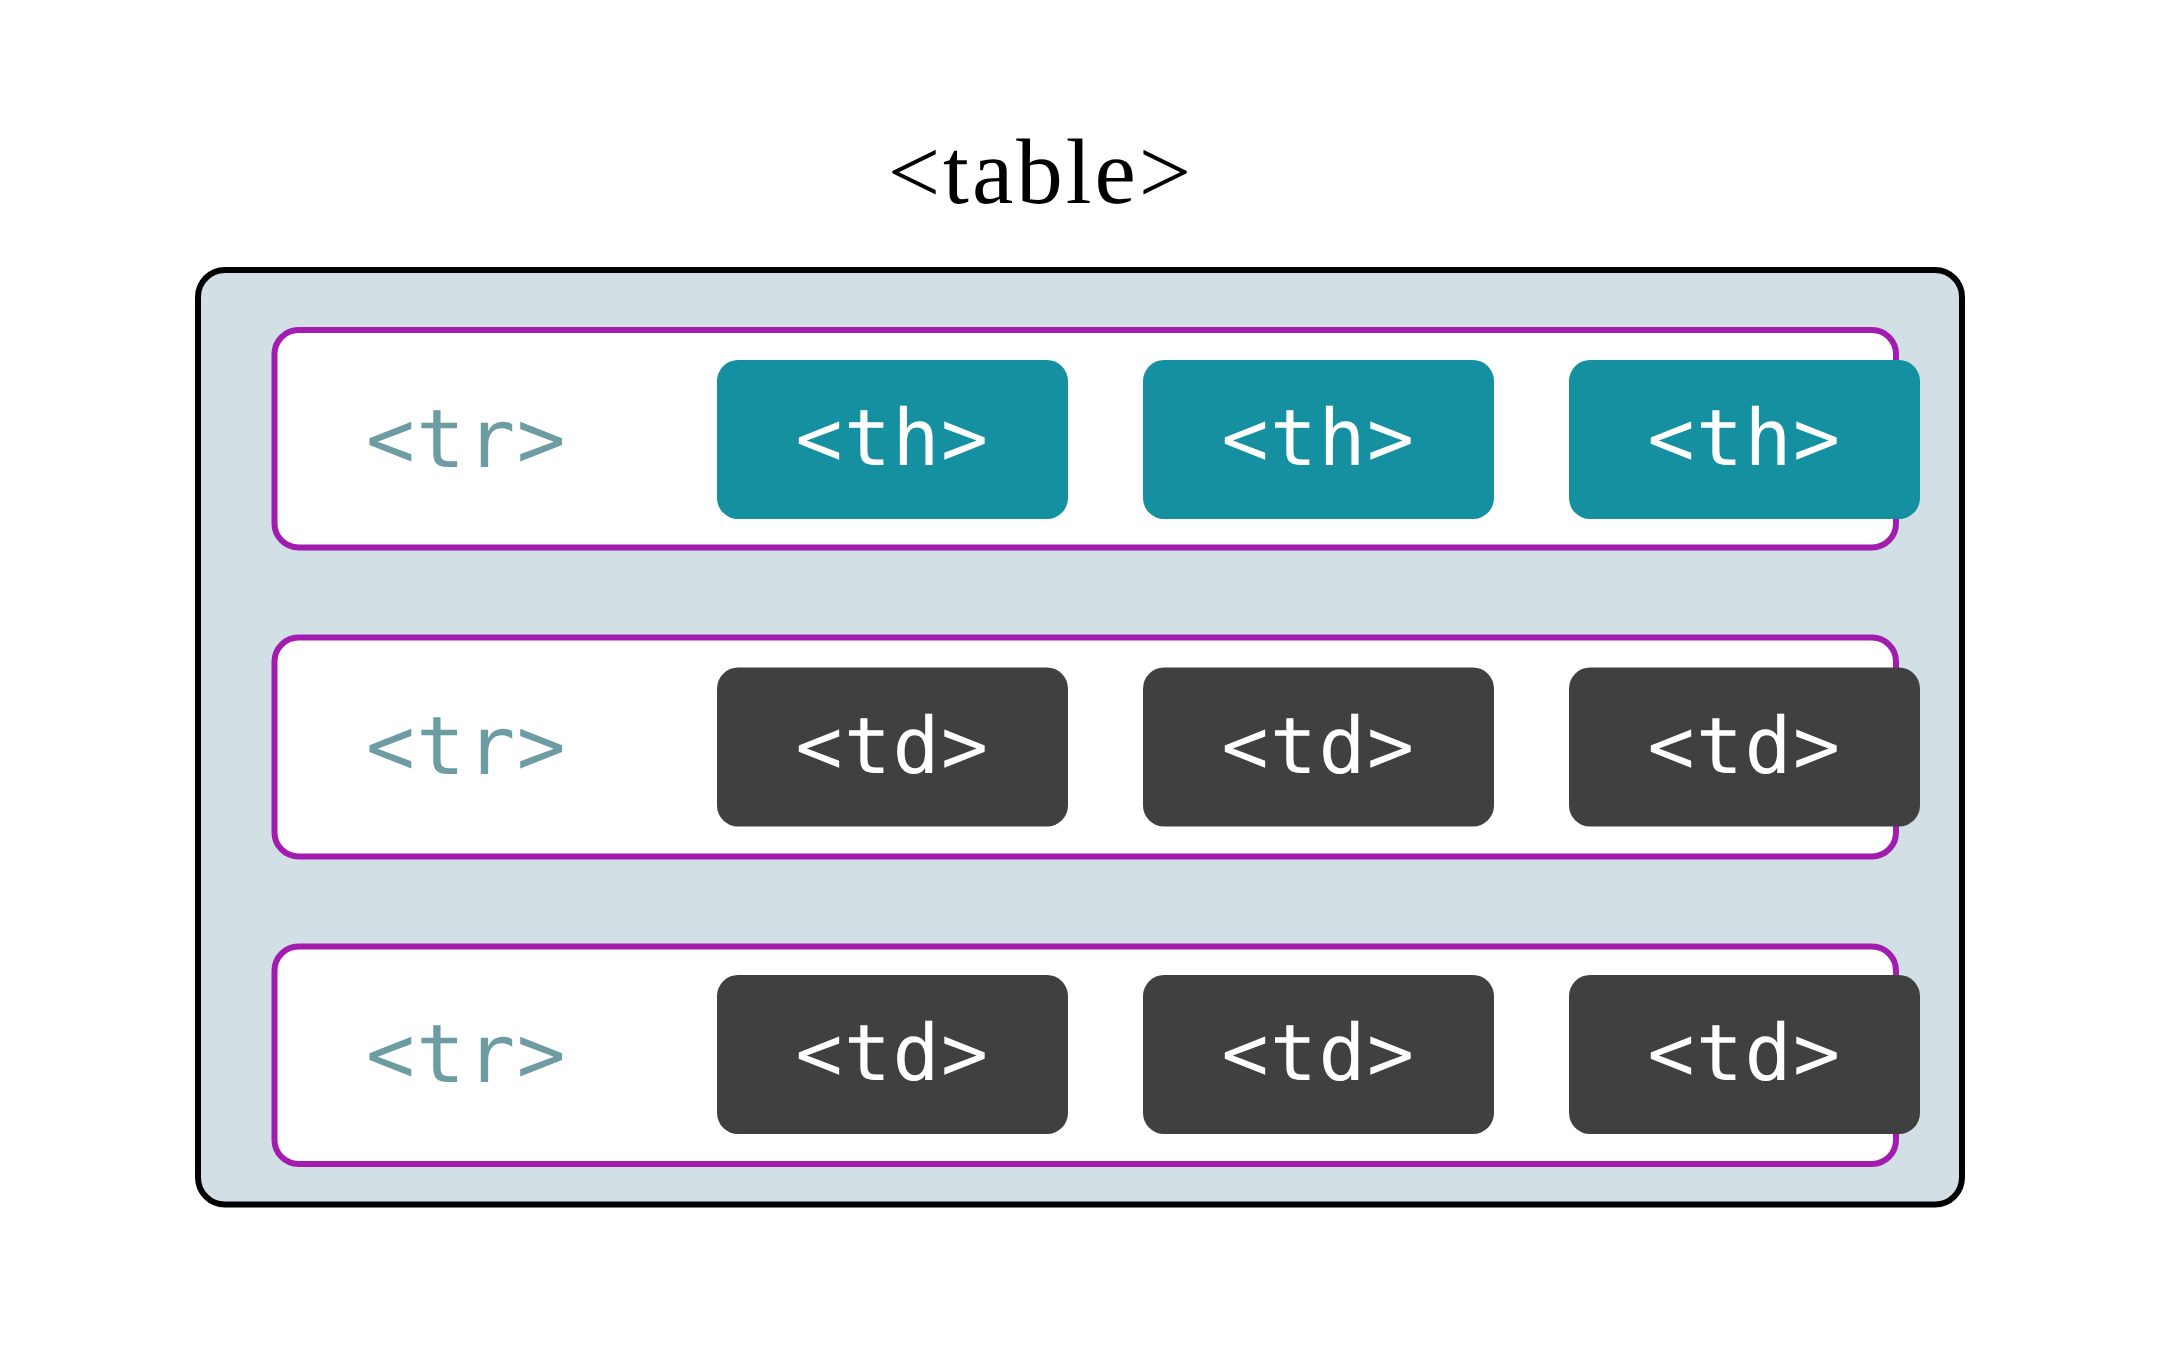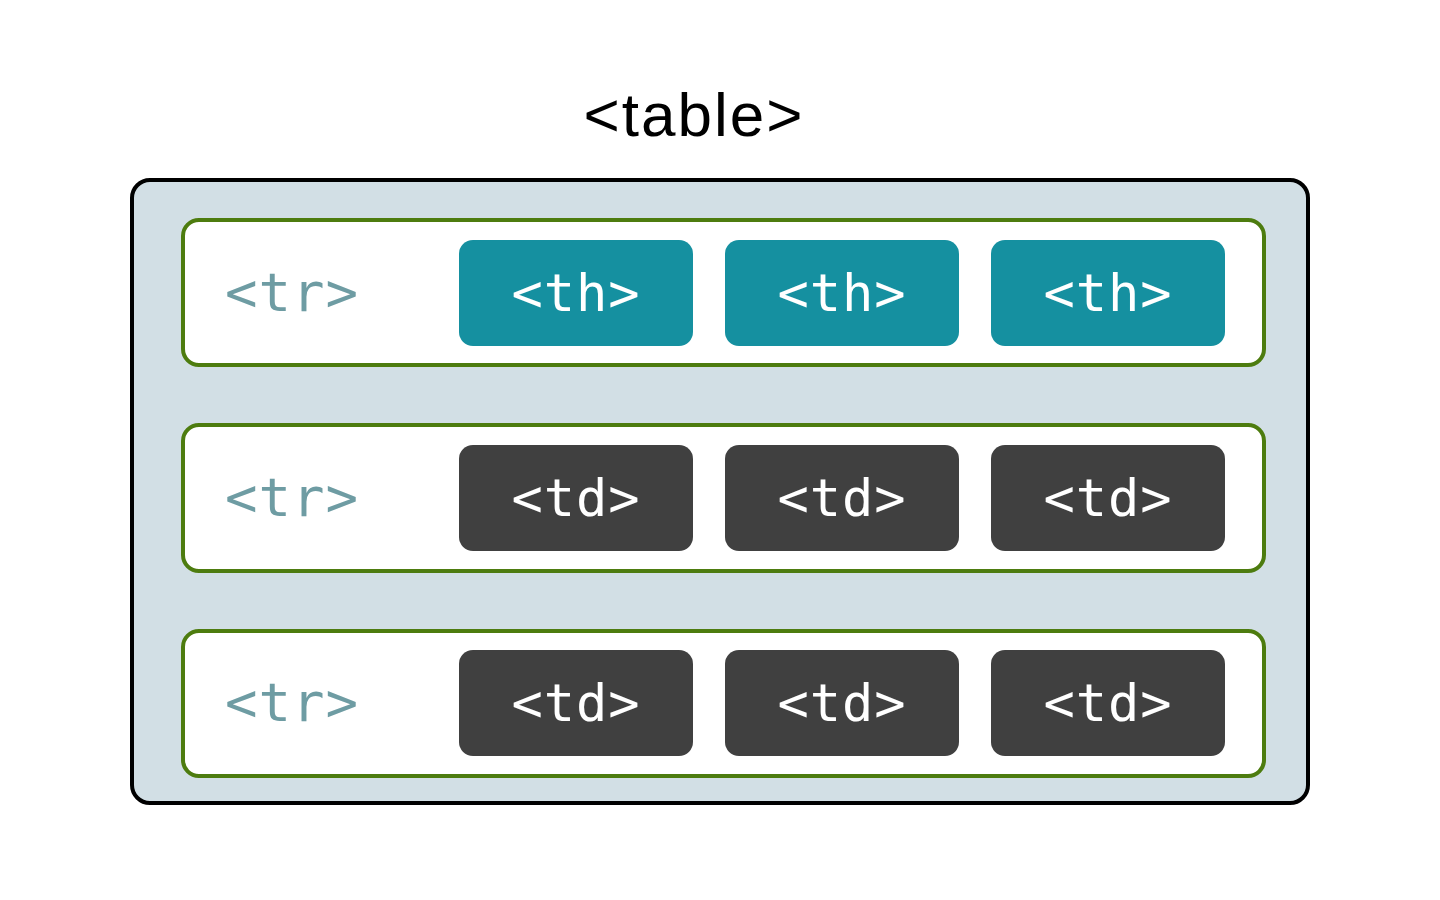--- a/index.html
+++ b/index.html
@@ -21,21 +21,21 @@
     height: 900px;
   }
 
   
   .diagram-title {
     position: absolute;
     left: 0;
     top: 78px;
     width: 1388px;
     text-align: center;
-    font-family: Liberation Sans, sans-serif;
+    font-family: Liberation Serif, serif;
     font-size: 62px;
     line-height: 74px;
     letter-spacing: 2px;
     color: #000000;
     white-space: pre;
   }
 
   
   .table-box {
     position: absolute;
@@ -60,45 +60,45 @@
     flex-direction: column;
     justify-content: flex-start;
     gap: 56px;
   }
 
   .table-row {
     box-sizing: border-box;
     width: 1085px;
     height: 150px;
     background: #ffffff;
-    border: 4px solid #4d7c0f;
+    border: 4px solid #a21caf;
     border-radius: 18px;
     display: flex;
     flex-direction: row;
     align-items: center;
-    padding-left: 40px;
+    padding-left: 59px;
     gap: 38px;
   }
 
   .row-label {
     font-family: "DejaVu Sans Mono", monospace;
     font-size: 54px;
     line-height: 60px;
     letter-spacing: 1px;
     color: #6e9ca3;
     white-space: pre;
     width: 196px;
     flex: 0 0 196px;
   }
 
   .cell-list {
     display: flex;
     flex-direction: row;
     align-items: center;
-    gap: 32px;
+    gap: 50px;
   }
 
   .cell {
     box-sizing: border-box;
     width: 234px;
     height: 106px;
     border-radius: 14px;
     display: flex;
     align-items: center;
     justify-content: center;

